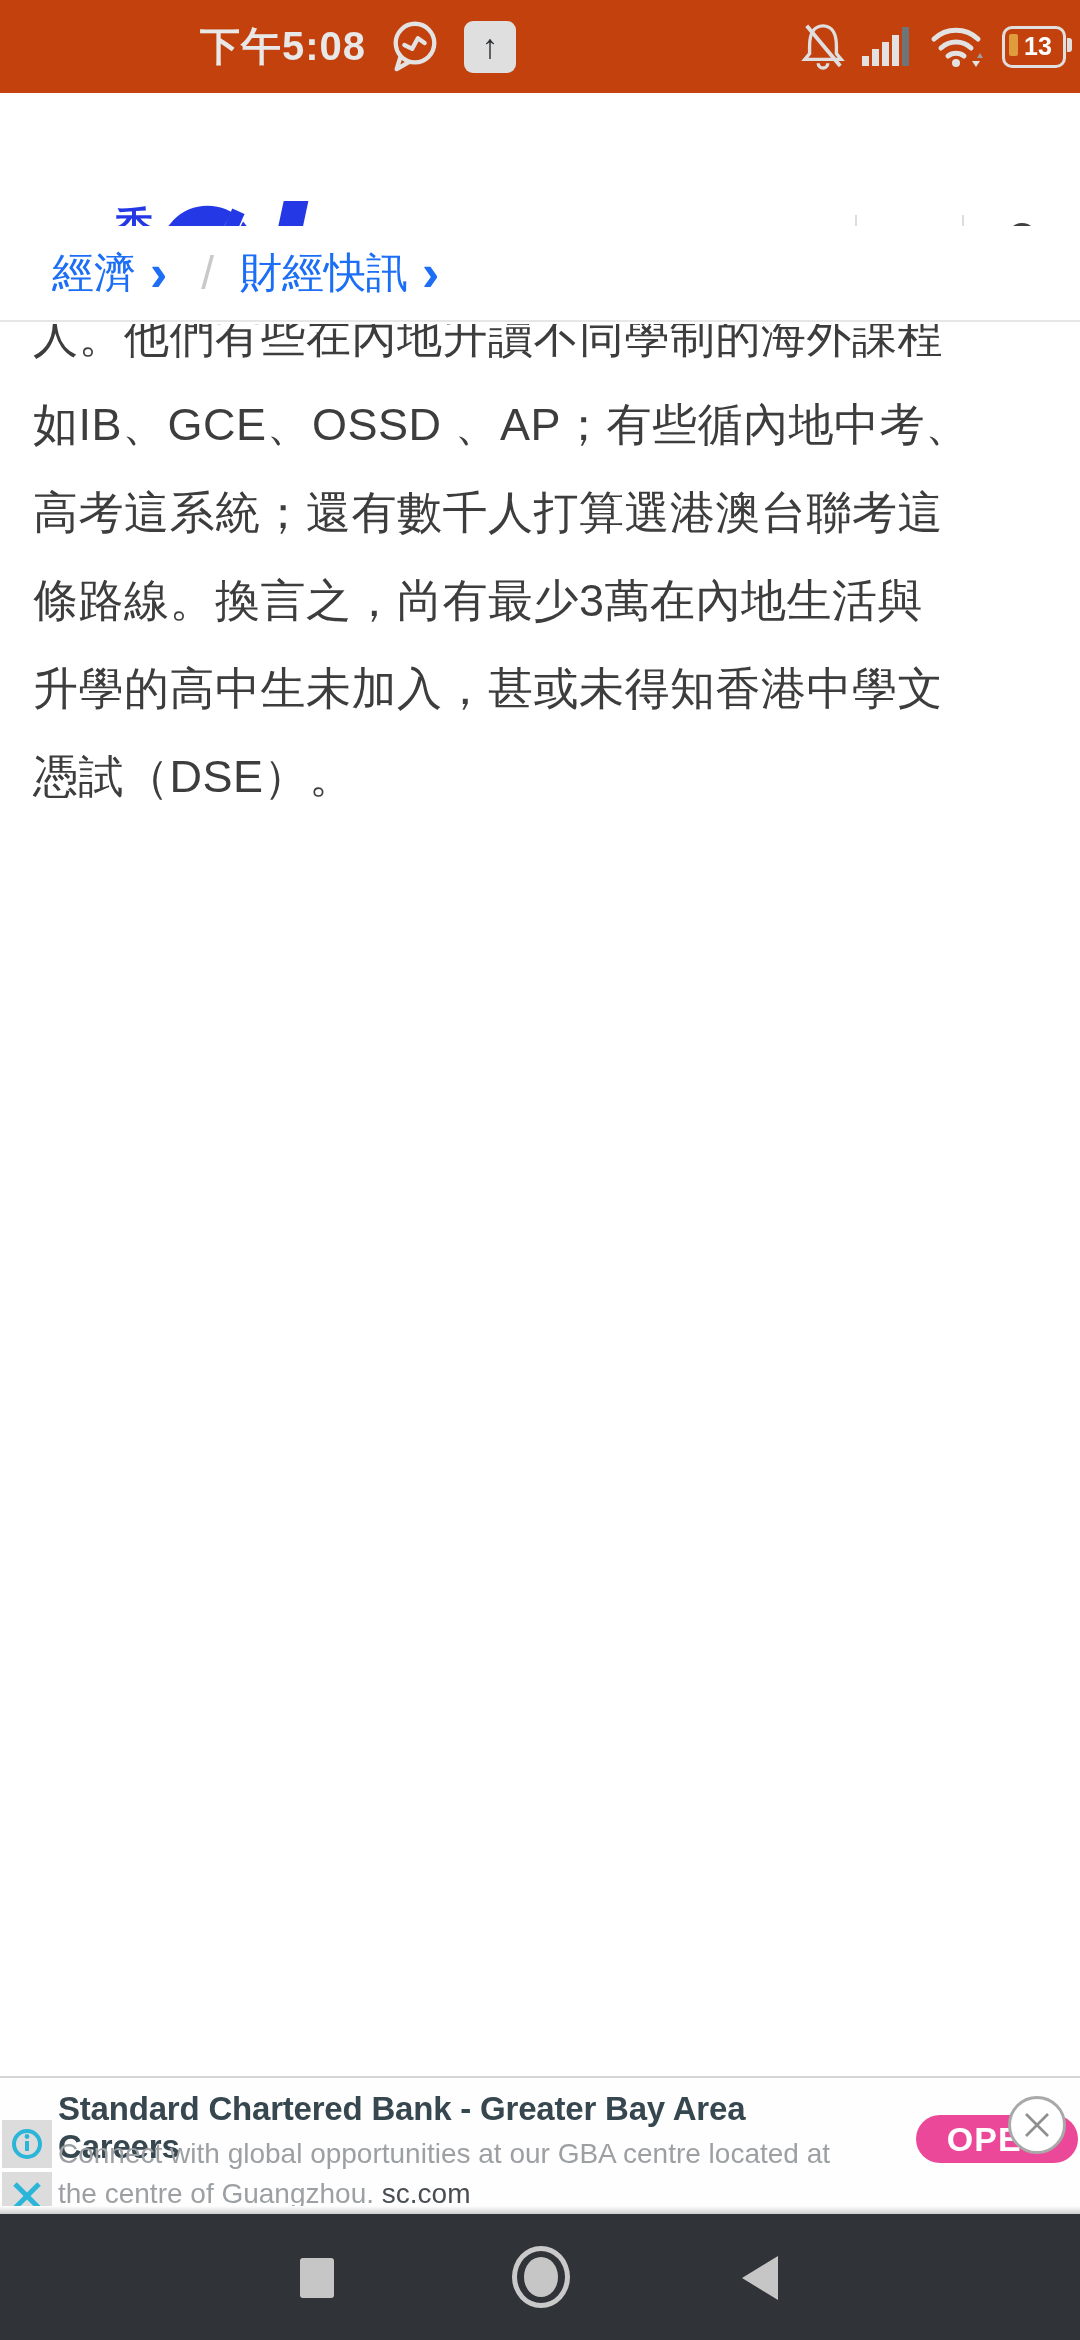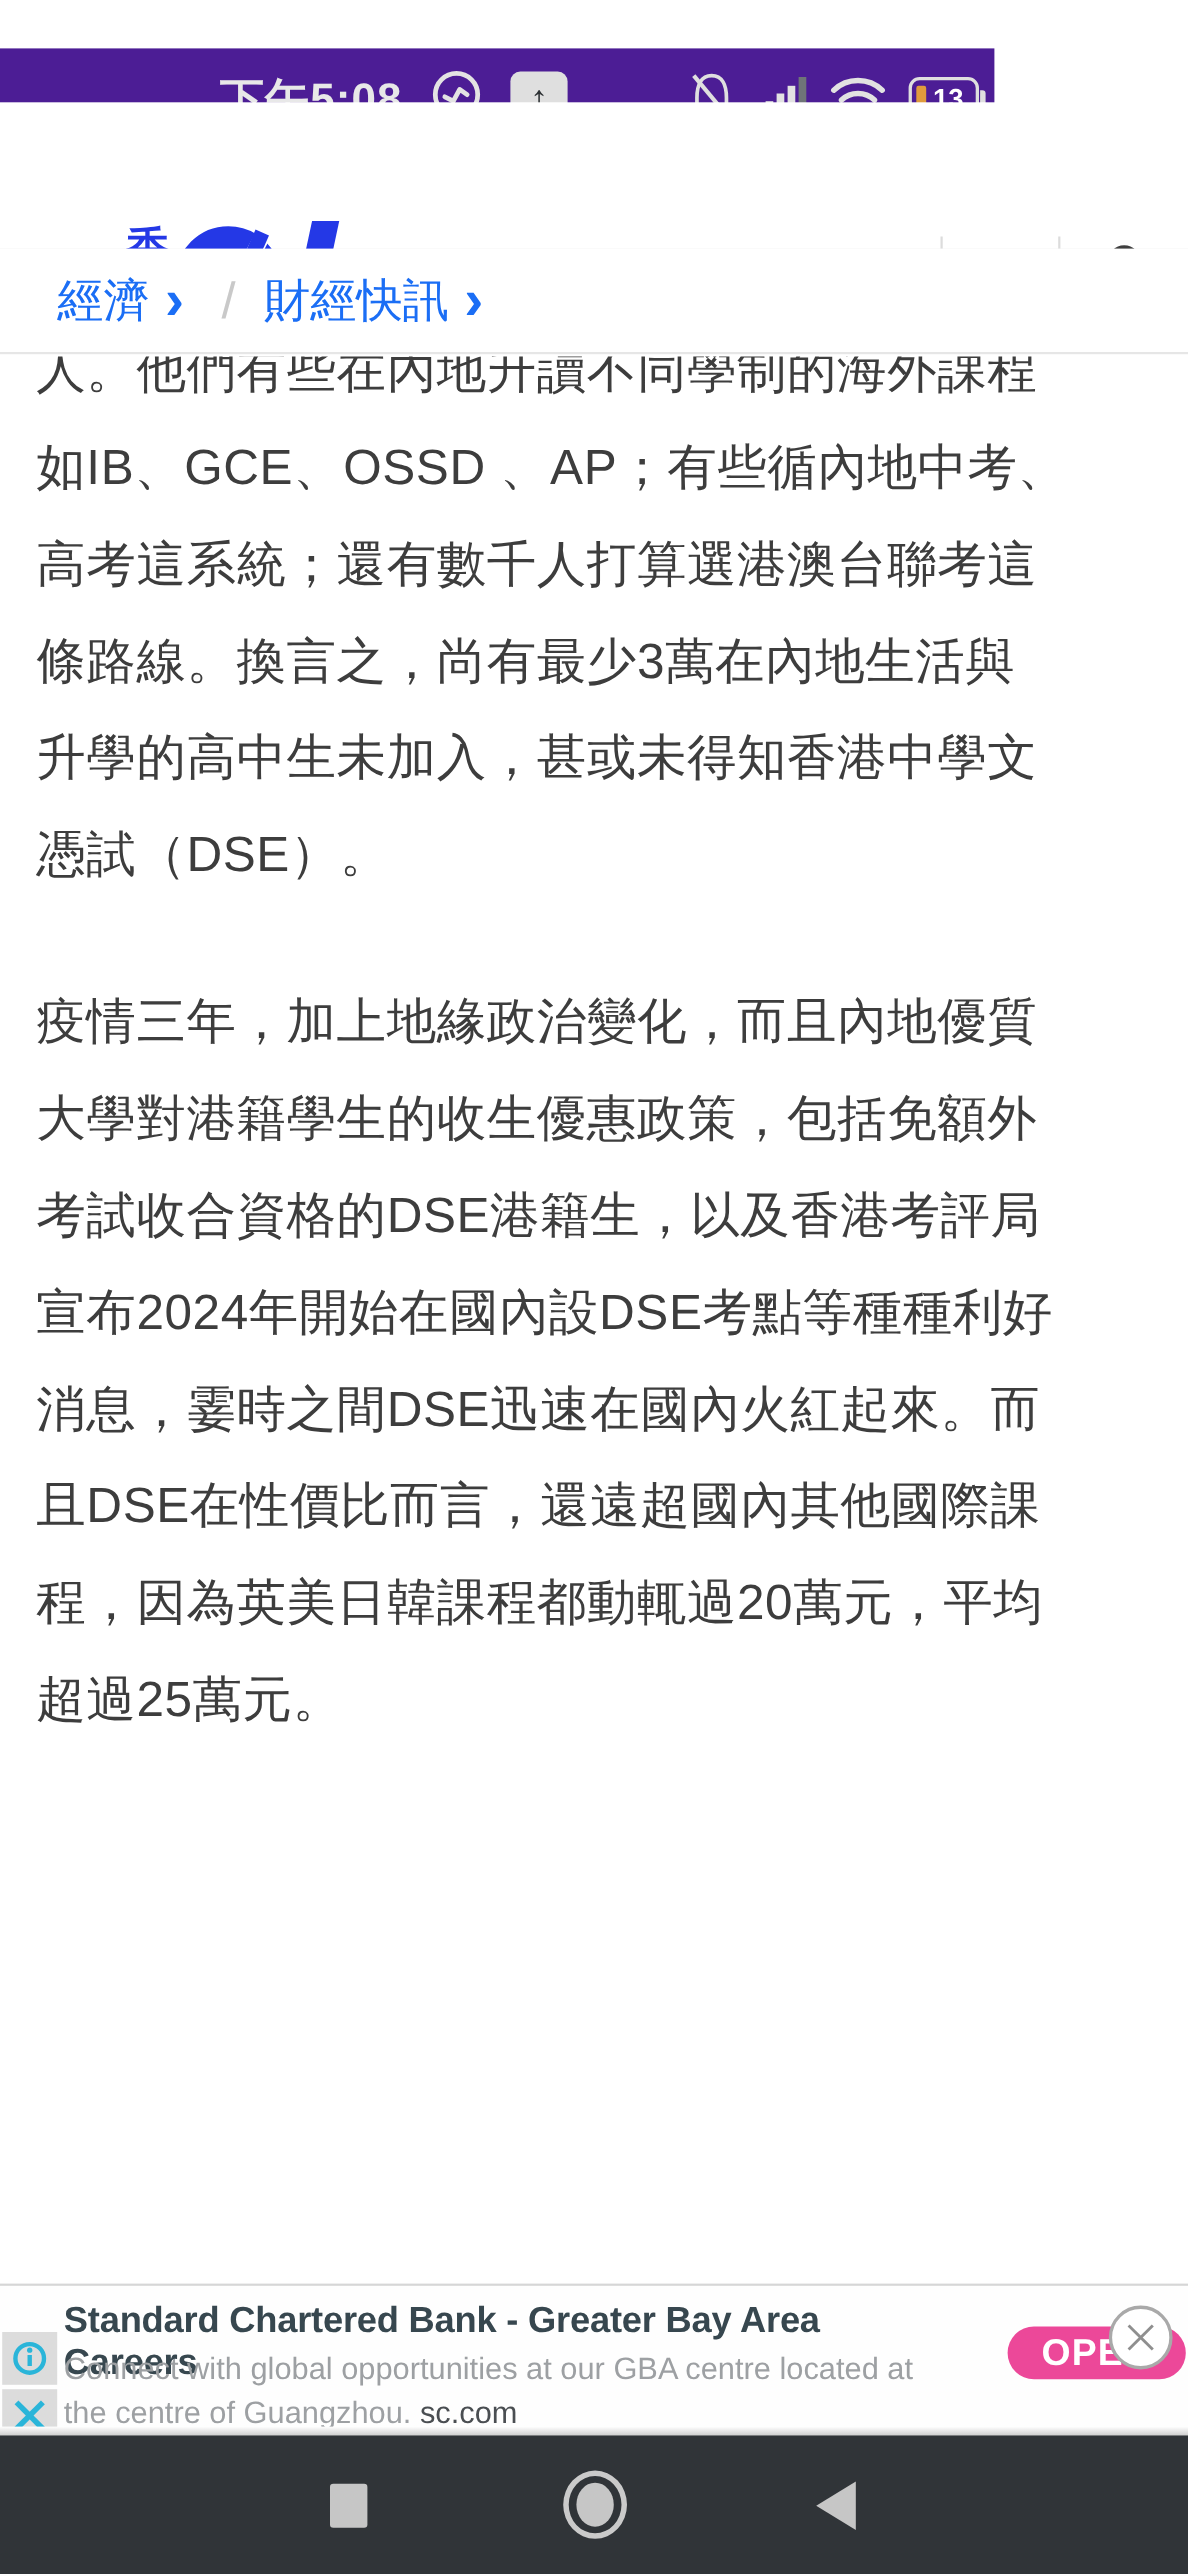--- a/index.html
+++ b/index.html
@@ -1,21 +1,21 @@
 <!DOCTYPE html>
 <html><head>
 <meta charset="utf-8">
 <style>
   html,body{margin:0;padding:0;background:#000;}
   .screen{position:relative;width:1080px;height:2340px;background:#ffffff;overflow:hidden;
           font-family:"Liberation Sans","DejaVu Sans",sans-serif;}
 
   
-  .status-bar{position:absolute;left:0;top:0;width:904px;height:93px;background:#4c1d95;
-              display:flex;align-items:center;justify-content:space-between;color:#e8e8e8;margin-top:44px;}
+  .status-bar{position:absolute;left:0;top:0;width:1080px;height:93px;background:#c2410c;
+              display:flex;align-items:center;justify-content:space-between;color:#e8e8e8;}
   .sb-left{display:flex;align-items:center;gap:22px;margin-left:200px;}
   .sb-right{display:flex;align-items:center;gap:16px;margin-right:14px;}
   .sb-time{font-size:40px;font-weight:700;letter-spacing:1px;}
   .upload-chip{width:52px;height:52px;background:#dfdfdf;border-radius:9px;display:flex;
                align-items:center;justify-content:center;color:#2d3134;font-size:34px;font-weight:700;}
   .battery{position:relative;width:58px;height:36px;border:3px solid #dfdfdf;border-radius:10px;
            display:flex;align-items:center;justify-content:center;}
   .battery:after{content:"";position:absolute;right:-9px;top:9px;width:5px;height:14px;
                  background:#dfdfdf;border-radius:0 3px 3px 0;}
   .battery-fill{position:absolute;left:4px;top:5px;width:9px;height:22px;background:#e09b3d;border-radius:2px;}
@@ -187,28 +187,20 @@
   </div>
 
   <div class="article">
     <div class="article-inner">
       <p>人。他們有些在內地升讀不同學制的海外課程
 如IB、GCE、OSSD 、AP；有些循內地中考、
 高考這系統；還有數千人打算選港澳台聯考這
 條路線。換言之，尚有最少3萬在內地生活與
 升學的高中生未加入，甚或未得知香港中學文
 憑試（DSE）。</p>
-      <p>疫情三年，加上地緣政治變化，而且內地優質
-大學對港籍學生的收生優惠政策，包括免額外
-考試收合資格的DSE港籍生，以及香港考評局
-宣布2024年開始在國內設DSE考點等種種利好
-消息，霎時之間DSE迅速在國內火紅起來。而
-且DSE在性價比而言，還遠超國內其他國際課
-程，因為英美日韓課程都動輒過20萬元，平均
-超過25萬元。</p>
     </div>
   </div>
 
   <div class="ad-banner">
     <div class="ad-sq info">
       <svg width="34" height="34" viewBox="0 0 34 34">
         <circle cx="17" cy="17" r="13" fill="none" stroke="#2ab5d9" stroke-width="4"></circle>
         <line x1="17" y1="14" x2="17" y2="24" stroke="#2ab5d9" stroke-width="4"></line>
         <circle cx="17" cy="9.5" r="2.4" fill="#2ab5d9"></circle>
       </svg>

